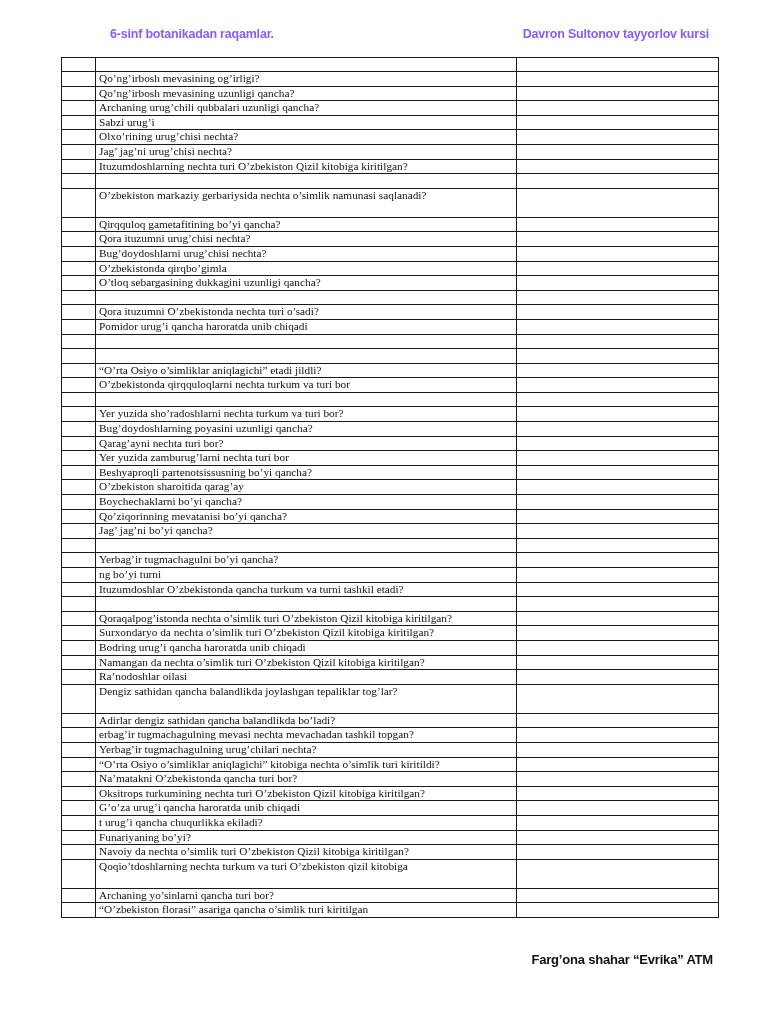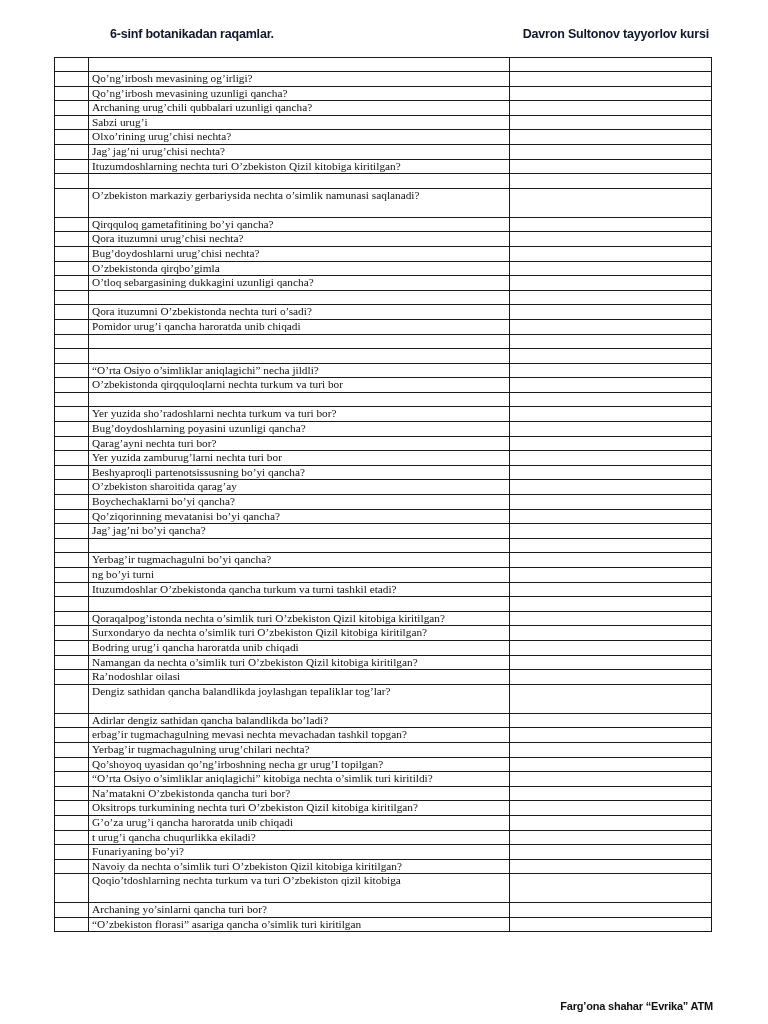--- a/index.html
+++ b/index.html
@@ -1,21 +1,21 @@
 <!DOCTYPE html>
 <html><head>
 <meta charset="utf-8">
 <style>
   html, body { margin: 0; padding: 0; background: #ffffff; }
   body { width: 768px; height: 1024px; position: relative; overflow: hidden; }
-  .hdr { position: absolute; font-family: "Liberation Sans", sans-serif; font-weight: bold; font-size: 12.5px; color: #0f172a; letter-spacing: -0.2px; }
+  .hdr { position: absolute; font-family: "Liberation Sans", sans-serif; font-weight: bold; font-size: 12.5px; color: #8b5cf6; letter-spacing: -0.2px; }
   .hdr-left { left: 110px; top: 27px; }
   .hdr-right { right: 59px; top: 27px; }
-  .ftr { position: absolute; right: 55px; top: 952px; font-family: "Liberation Sans", sans-serif; font-weight: bold; font-size: 11px; color: #111; letter-spacing: -0.2px; margin-top: 48px; }
-  table.qt { position: absolute; left: 54px; top: 57px; width: 657px; border-collapse: collapse; table-layout: fixed; }
+  .ftr { position: absolute; right: 55px; top: 952px; font-family: "Liberation Sans", sans-serif; font-weight: bold; font-size: 13px; color: #111; letter-spacing: -0.2px; }
+  table.qt { position: absolute; left: 61px; top: 57px; width: 657px; border-collapse: collapse; table-layout: fixed; }
   table.qt td { border: 1.3px solid #1a1a1a; padding: 0 0 0 3px; font-family: "Liberation Serif", serif; font-size: 11.3px; color: #111; line-height: 13px; vertical-align: top; overflow: hidden; white-space: nowrap; }
   col.c1 { width: 34px; }
   col.c2 { width: 421px; }
   col.c3 { width: 202px; }
   tr.r { height: 14.6px; }
   tr.rt { height: 29px; margin-top: 44px; }
   tr.r0 { height: 14px; }
   td.indent1 { padding-left: 56px; }
   td.indent2 { padding-left: 8px; }
   td.indent3 { padding-left: 35px; }
@@ -128,21 +128,21 @@
         <td></td>
         <td></td>
       </tr>
       <tr class="r">
         <td></td>
         <td></td>
         <td></td>
       </tr>
       <tr class="r">
         <td></td>
-        <td>“O’rta Osiyo o’simliklar aniqlagichi” necha jildli?</td>
+        <td>“O’rta Osiyo o’simliklar aniqlagichi” etadi jildli?</td>
         <td></td>
       </tr>
       <tr class="r">
         <td></td>
         <td>O’zbekistonda qirqquloqlarni nechta turkum va turi bor</td>
         <td></td>
       </tr>
       <tr class="r">
         <td></td>
         <td></td>
@@ -254,25 +254,20 @@
         <td></td>
       </tr>
       <tr class="r">
         <td></td>
         <td class="indent2">erbag’ir tugmachagulning mevasi nechta mevachadan tashkil topgan?</td>
         <td></td>
       </tr>
       <tr class="r">
         <td></td>
         <td>Yerbag’ir tugmachagulning urug’chilari nechta?</td>
-        <td></td>
-      </tr>
-      <tr class="r">
-        <td></td>
-        <td>Qo’shoyoq uyasidan qo’ng’irboshning necha gr urug’I topilgan?</td>
         <td></td>
       </tr>
       <tr class="r">
         <td></td>
         <td>“O’rta Osiyo o’simliklar aniqlagichi” kitobiga nechta o’simlik turi kiritildi?</td>
         <td></td>
       </tr>
       <tr class="r">
         <td></td>
         <td>Na’matakni O’zbekistonda qancha turi bor?</td>

